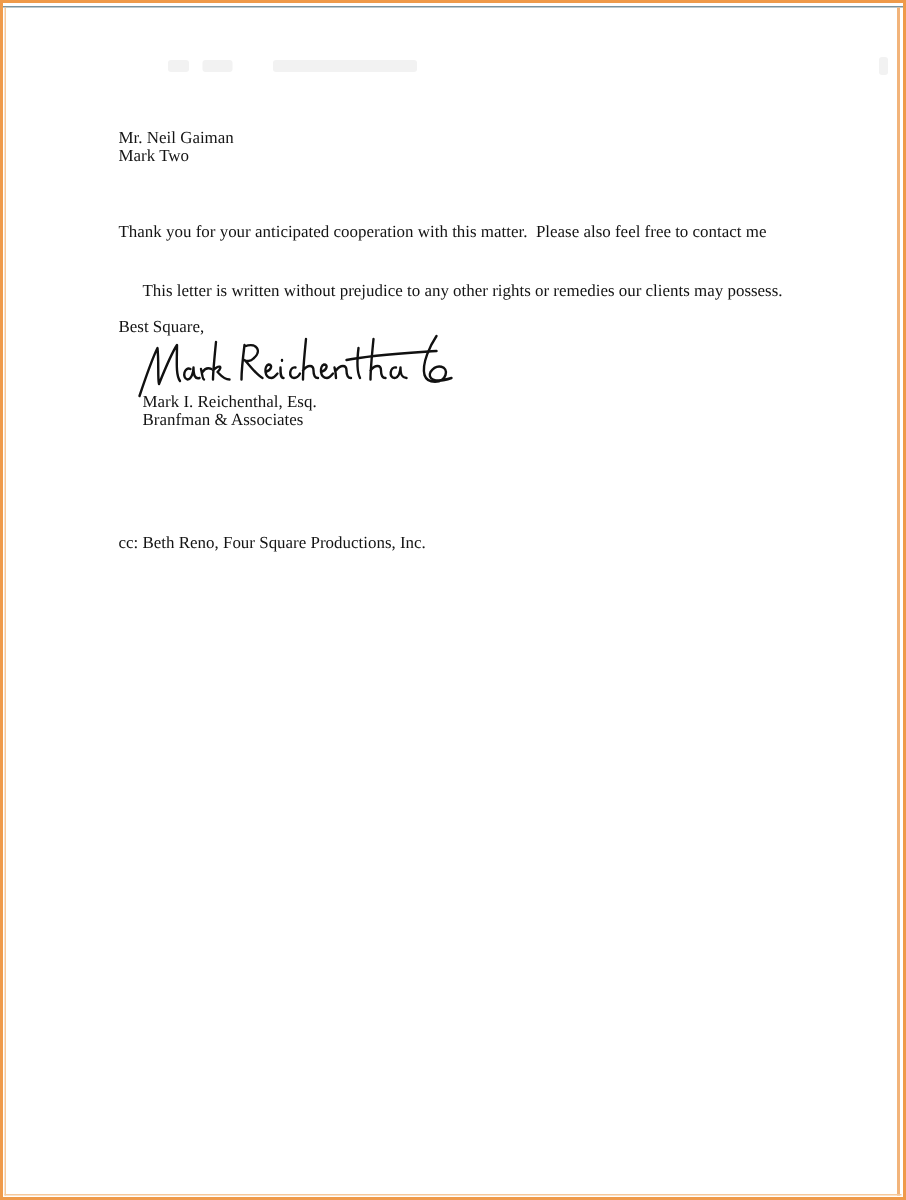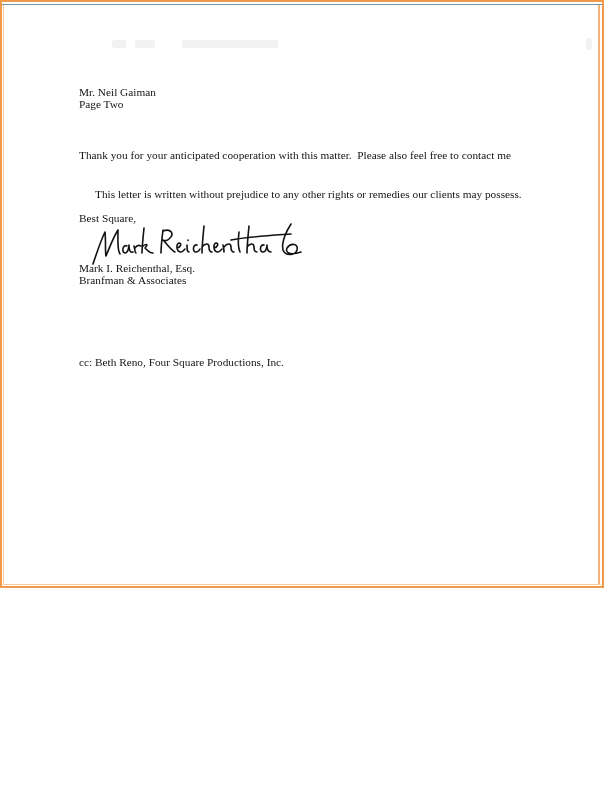--- a/index.html
+++ b/index.html
@@ -3,21 +3,21 @@
 <meta charset="utf-8">
 <style>
   html, body { margin: 0; padding: 0; }
   body {
     width: 604px; height: 800px; overflow: hidden;
     background: #ffffff;
     font-family: "Liberation Serif", "DejaVu Serif", serif;
   }
   .page {
     position: relative;
-    width: 604px; height: 588px;
+    width: 604px; height: 800px;
     box-sizing: border-box;
     background: #ffffff;
   }
   .frame-outer {
     position: absolute; left: 0; top: 0; right: 0; bottom: 0;
     border: 2px solid #ef9a4a;
     box-sizing: border-box;
     pointer-events: none;
   }
   .frame-top-line {
@@ -49,42 +49,42 @@
   }
   .line { display: block; white-space: nowrap; }
   .header-block { margin: 0; }
   .para1 { position: absolute; top: 63px; left: 0; }
   .para2 { position: absolute; top: 102px; left: 16px; }
   .closing { position: absolute; top: 126px; left: 0; }
   .signature {
     position: absolute; left: 12px; top: 136px;
     width: 215px; height: 44px;
   }
-  .sig-block { position: absolute; top: 176px; left: 0; }
+  .sig-block { position: absolute; top: 176px; left: 16px; }
   .cc { position: absolute; top: 230px; left: 0; margin-top: 40px; }
 </style>
 </head>
 <body>
 
 <div class="page">
   <div class="frame-outer"></div>
   <div class="frame-top-line"></div>
   <div class="frame-inner-left"></div>
   <div class="frame-inner-right"></div>
   <div class="frame-inner-bottom"></div>
 
   <div class="smudge" style="left:112px;top:40px;width:14px;height:8px;"></div>
   <div class="smudge" style="left:135px;top:40px;width:20px;height:8px;"></div>
   <div class="smudge" style="left:182px;top:40px;width:96px;height:8px;"></div>
   <div class="smudge" style="left:586px;top:38px;width:6px;height:12px;"></div>
 
   <div class="letter">
     <div class="header-block">
       <span class="line">Mr. Neil Gaiman</span>
-      <span class="line">Page Two</span>
+      <span class="line">Mark Two</span>
     </div>
 
     <div class="para1">
       <span class="line" style="white-space:pre;">Thank you for your anticipated cooperation with this matter.  Please also feel free to contact me</span>
     </div>
 
     <div class="para2">
       <span class="line">This letter is written without prejudice to any other rights or remedies our clients may possess.</span>
     </div>
 

